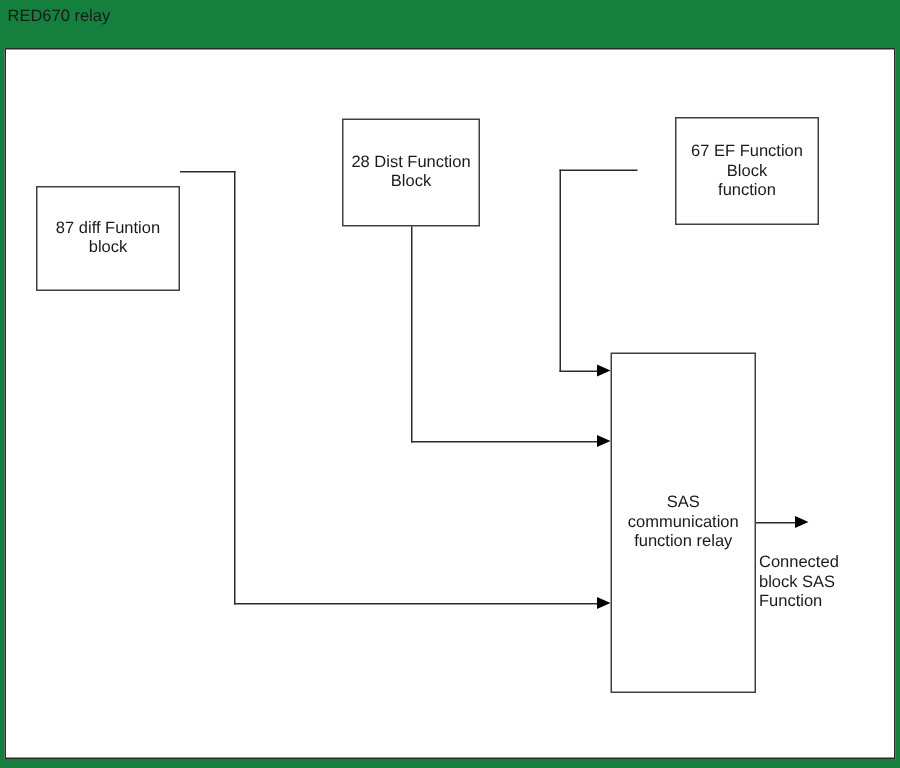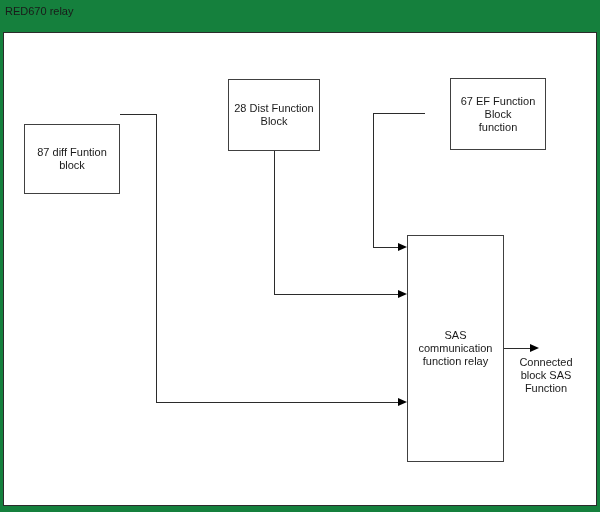--- a/index.html
+++ b/index.html
@@ -46,23 +46,23 @@
   #block-sas { left: 407px; top: 235px; width: 97px; height: 227px; text-align: center; }
   .wire { background: #2b2b2b; }
   .arrowhead {
     width: 0; height: 0;
     border-top: 4px solid transparent;
     border-bottom: 4px solid transparent;
     border-left: 9px solid #000000;
   }
   #network-label {
     left: 506px;
-    top: 356px;
+    top: 369px;
     width: 80px;
-    text-align: center;
+    text-align: left;
     line-height: 13px;
   }
 </style>
 </head>
 <body>
 
 <div id="canvas">
 
   <div id="diagram-title" class="abs">RED670 relay</div>
 

